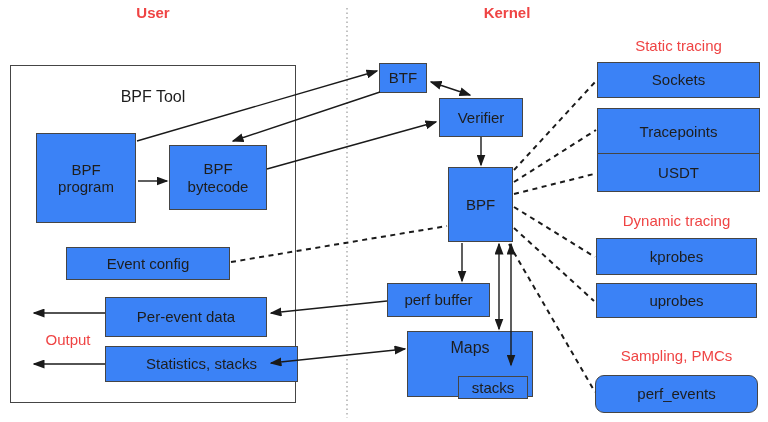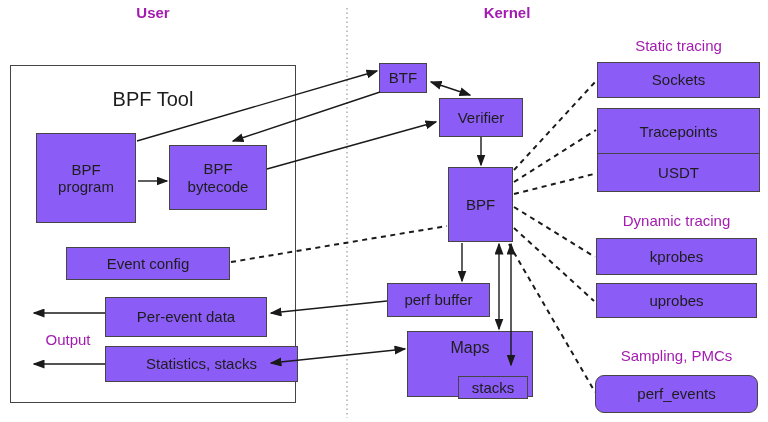--- a/index.html
+++ b/index.html
@@ -4,36 +4,36 @@
 <style>
   html,body { margin:0; padding:0; background:#ffffff; }
   #canvas {
     position:relative; width:768px; height:422px;
     background:#ffffff; overflow:hidden;
     font-family:"Liberation Sans", sans-serif;
     color:#1d1d1d;
   }
   .box {
     position:absolute; box-sizing:border-box;
-    background:#8b5cf6; border:1.5px solid #454545;
+    background:#3b82f6; border:1.5px solid #454545;
     display:flex; align-items:center; justify-content:center;
     text-align:center; font-size:15px; line-height:1.15;
     z-index:1; color:#1d1d1d;
   }
   .container-box {
     position:absolute; box-sizing:border-box;
     background:#ffffff; border:1.5px solid #454545; z-index:0;
   }
   .free-label {
     position:absolute; font-size:15px; text-align:center;
-    z-index:2; color:#a21caf;
+    z-index:2; color:#ef4444;
   }
   .bold { font-weight:bold; }
   .inner-title { position:absolute; top:22px; left:0; width:100%;
-    text-align:center; font-size:20px; }
+    text-align:center; font-size:16px; }
   .maps-title { position:absolute; top:7px; left:0; width:100%;
     text-align:center; font-size:16px; }
   .thin { border-width:1px; }
   svg.overlay { position:absolute; left:0; top:0; z-index:5; pointer-events:none; }
 </style>
 </head>
 <body>
 
 <div id="canvas">
 

